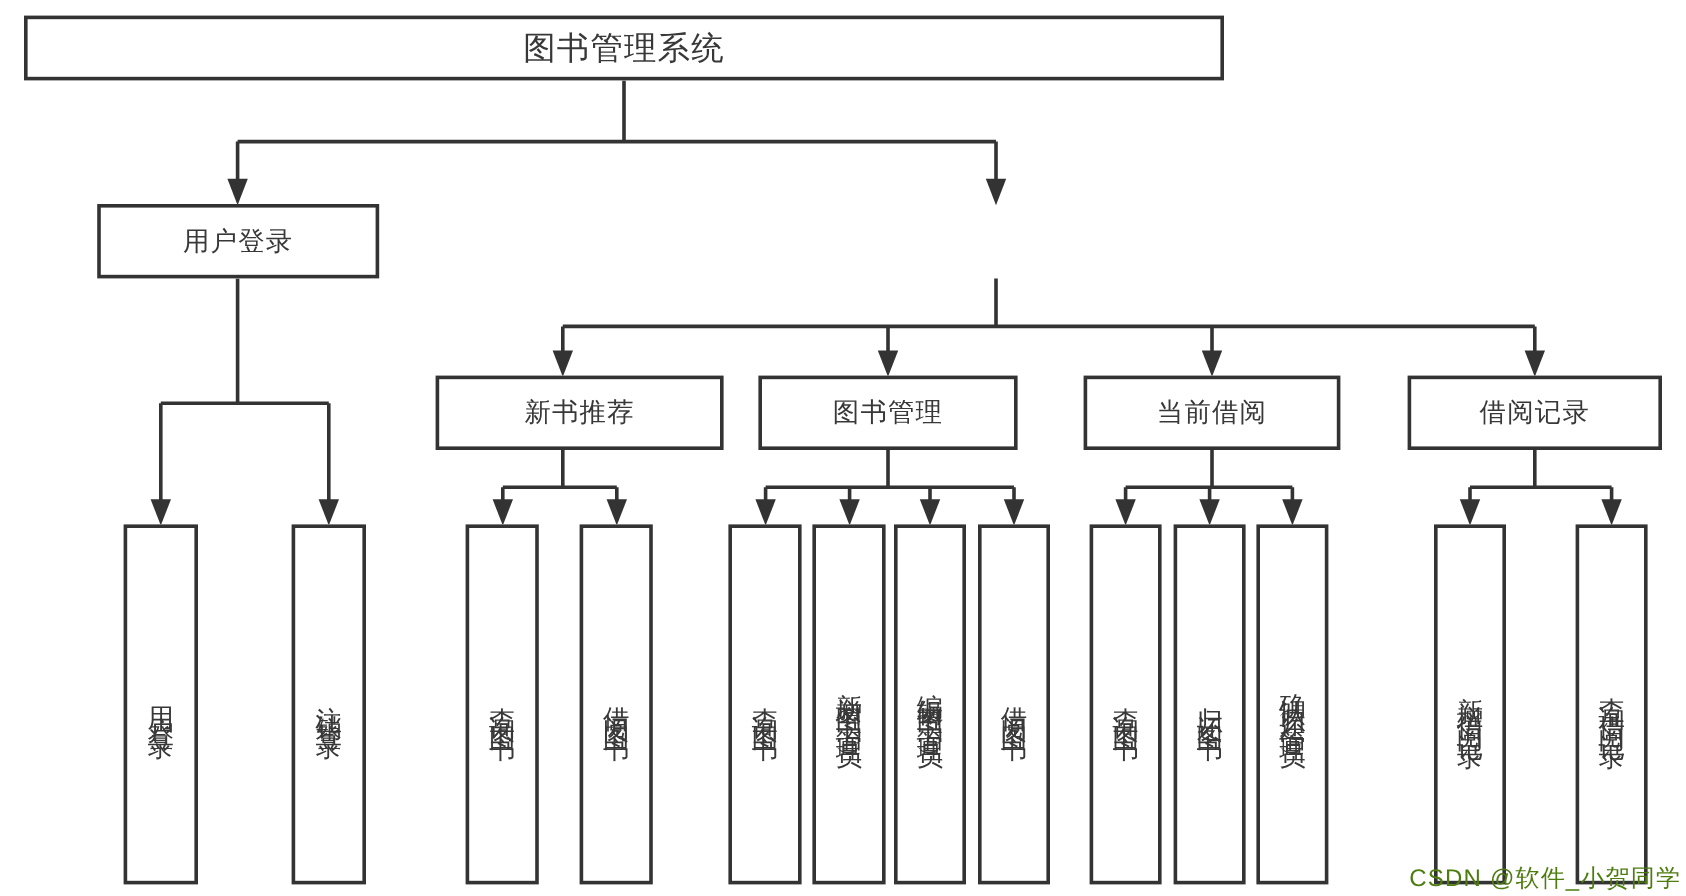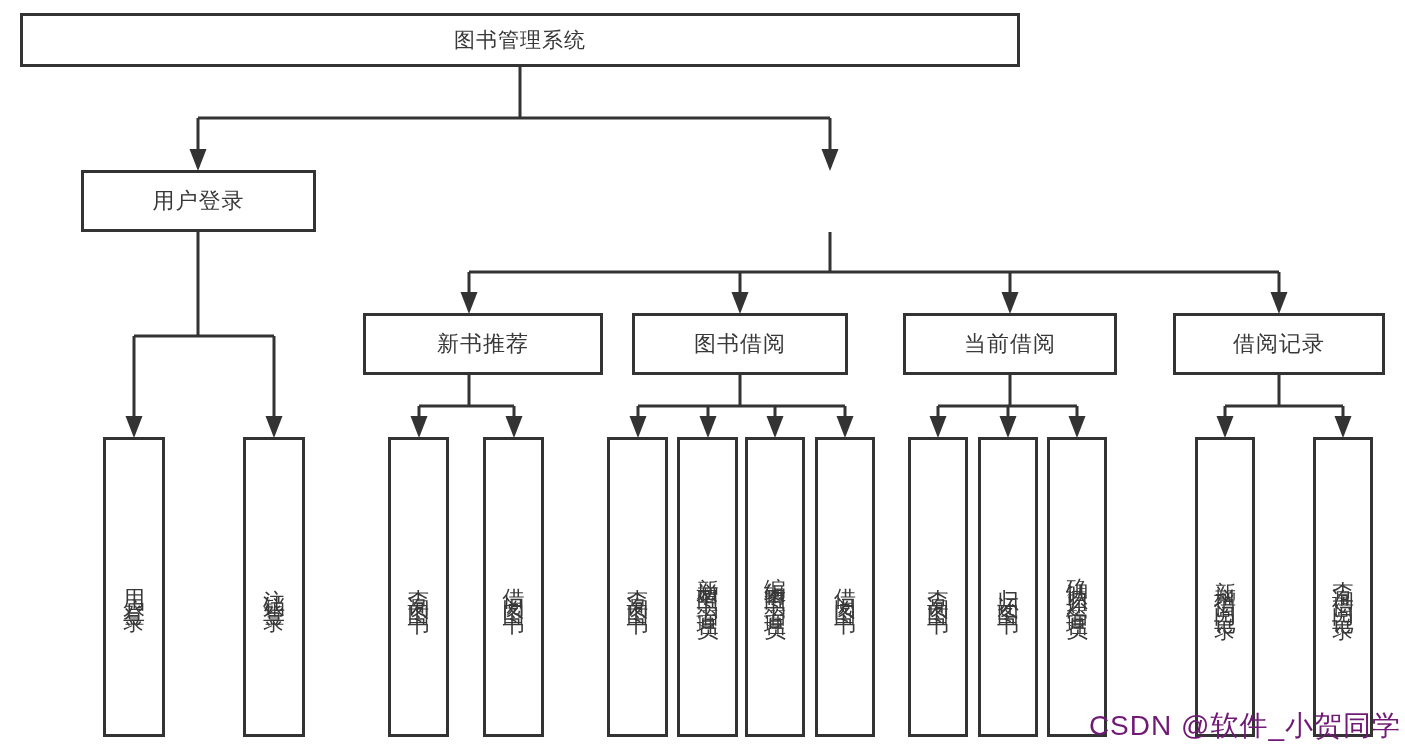--- a/index.html
+++ b/index.html
@@ -33,36 +33,36 @@
     box-sizing: border-box;
     background: #ffffff;
     border: 3px solid #333333;
     color: #383838;
     display: flex;
     align-items: center;
     justify-content: center;
     z-index: 2;
   }
   .hbox { font-size: 22px; letter-spacing: 1px; }
-  .root { font-size: 21px; }
+  .root { font-size: 27px; }
   .vbox {
     writing-mode: vertical-rl;
     text-orientation: mixed;
     font-size: 22px;
     letter-spacing: 8px;
     line-height: 1;
   }
   .vbox.long { letter-spacing: 6px; }
   .watermark {
     position: absolute;
     right: 4px;
     bottom: 2px;
     z-index: 5;
-    font-size: 28px;
-    color: #701a75;
+    font-size: 20px;
+    color: #4d7c0f;
     letter-spacing: 1px;
     white-space: nowrap;
   }
 </style>
 </head>
 <body>
 
 <div class="canvas">
 
   <svg class="connectors" width="1405" height="747" viewBox="0 0 1405 747">
@@ -106,21 +106,21 @@
   </div>
 
   <div class="node hbox" style="left:81px; top:170px; width:235px; height:62px;">
     <span>用户登录</span>
   </div>
 
   <div class="node hbox" style="left:363px; top:313px; width:240px; height:62px;">
     <span>新书推荐</span>
   </div>
   <div class="node hbox" style="left:632px; top:313px; width:216px; height:62px;">
-    <span>图书借阅</span>
+    <span>图书管理</span>
   </div>
   <div class="node hbox" style="left:903px; top:313px; width:214px; height:62px;">
     <span>当前借阅</span>
   </div>
   <div class="node hbox" style="left:1173px; top:313px; width:212px; height:62px;">
     <span>借阅记录</span>
   </div>
 
   <div class="node vbox" style="left:103px; top:437px; width:62px; height:300px;">
     <span>用户登录</span>

